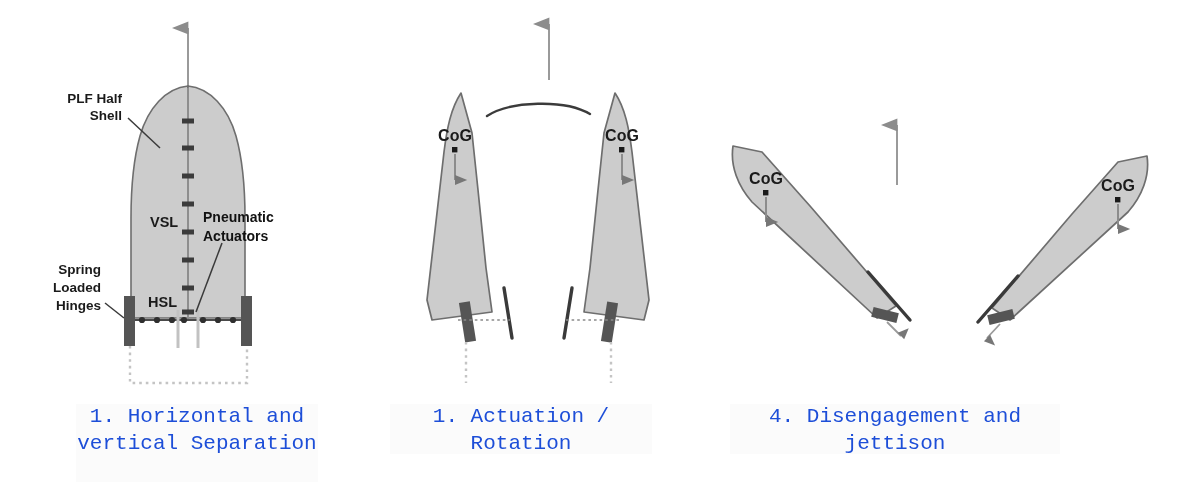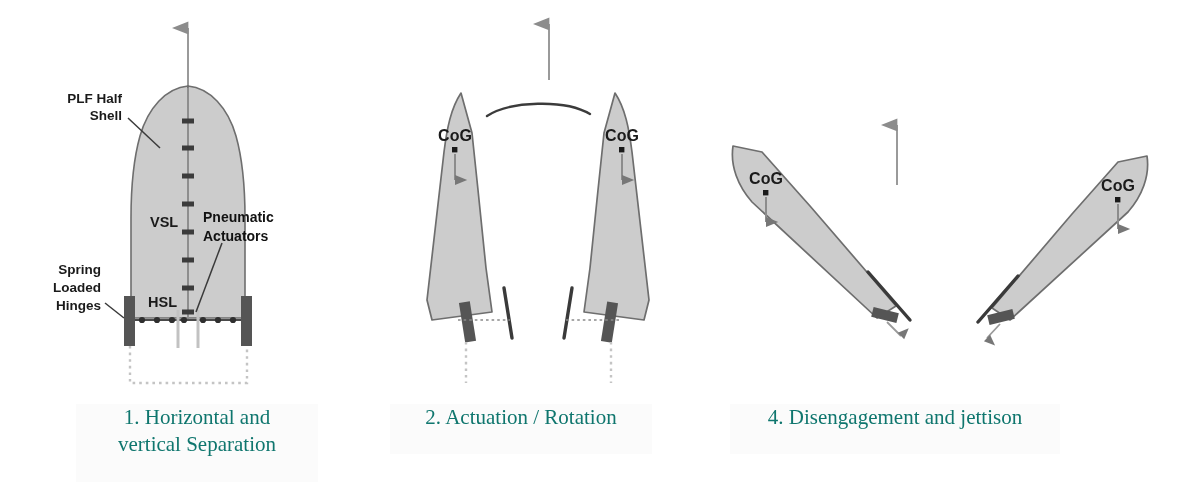--- a/index.html
+++ b/index.html
@@ -15,24 +15,24 @@
     position: relative;
   }
   #figure {
     position: absolute;
     left: 0; top: 0;
     width: 1200px;
     height: 491px;
   }
   .stage-caption-text {
     font-size: 21px;
-    color: #0f766e;
+    color: #1d4ed8;
     text-align: center;
     line-height: 1.28;
-    font-family: Liberation Serif, serif;
+    font-family: Liberation Mono, monospace;
     white-space: pre-line;
   }
   .caption-box {
     position: absolute;
     background: #fbfbfb;
     display: flex;
     align-items: flex-start;
     justify-content: center;
   }
   #cap1 { left: 76px;  top: 404px; width: 242px; height: 78px; }
@@ -181,17 +181,17 @@
     <line x1="887" y1="322" x2="901" y2="336" stroke="#9a9a9a" stroke-width="1.8" marker-end="url(#ah-small)"></line>
     <line x1="1000" y1="324" x2="987" y2="338" stroke="#9a9a9a" stroke-width="1.8" marker-end="url(#ah-small)"></line>
   </g>
 </svg>
 
 <div class="caption-box" id="cap1">
   <div class="stage-caption-text">1. Horizontal and
 vertical Separation</div>
 </div>
 <div class="caption-box" id="cap2">
-  <div class="stage-caption-text">2. Actuation / Rotation</div>
+  <div class="stage-caption-text">1. Actuation / Rotation</div>
 </div>
 <div class="caption-box" id="cap3">
   <div class="stage-caption-text">4. Disengagement and jettison</div>
 </div>
 
 </body></html>

